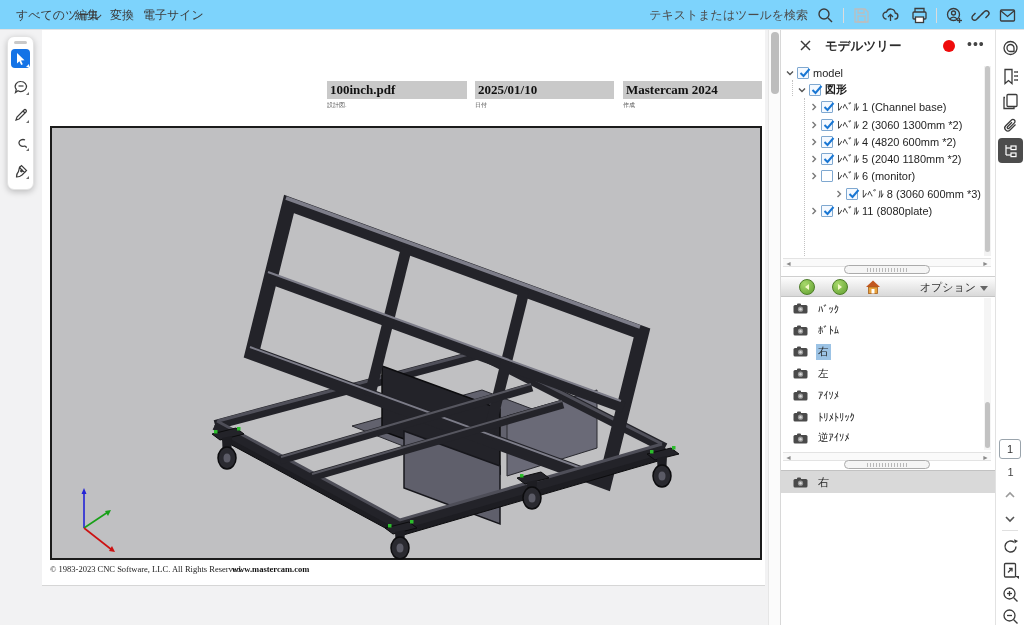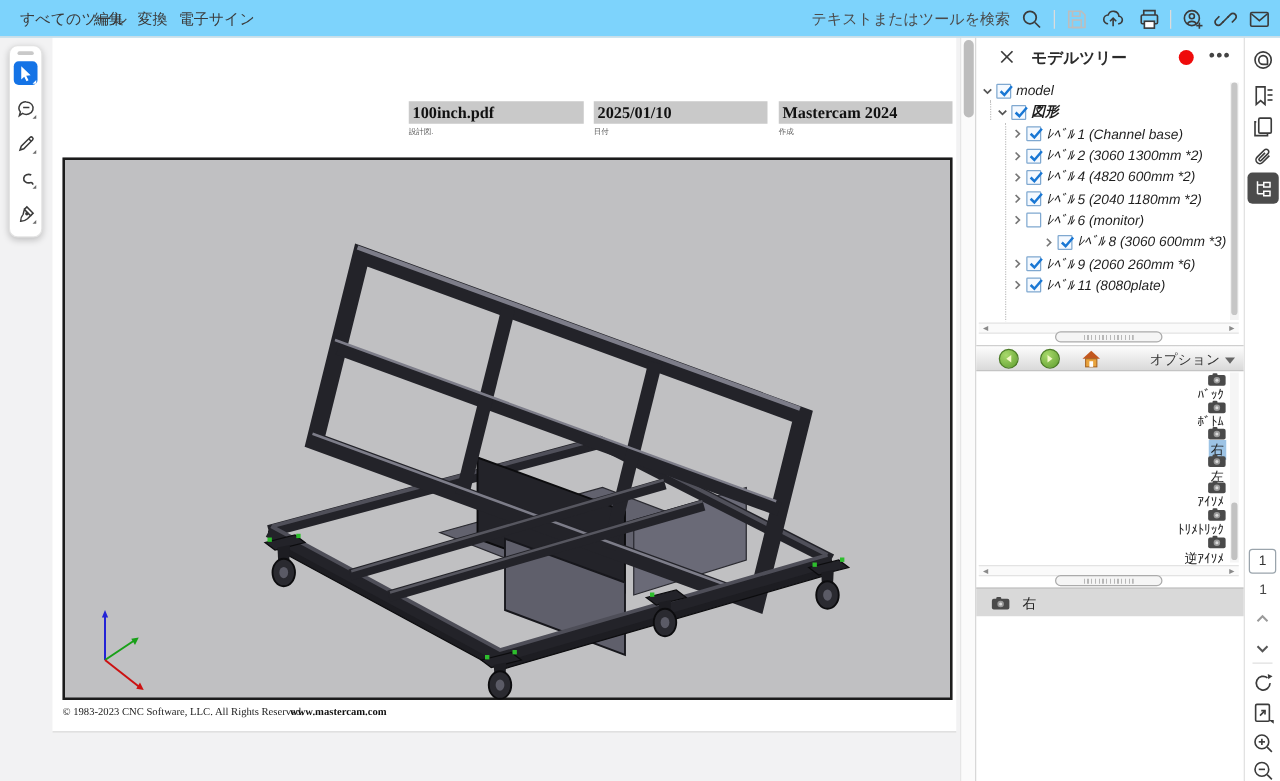--- a/index.html
+++ b/index.html
@@ -34,21 +34,21 @@
 
   
   #panel { position:absolute; left:780px; top:30px; width:215px; height:595px; background:#fff; border-left:1px solid #d8d8d8; }
   #panel-header { position:absolute; left:0; top:0; width:100%; height:32px; }
   #mt-close { position:absolute; left:18px; top:9px; width:13px; height:13px; }
   #mt-title { position:absolute; left:44px; top:8px; font-size:12.5px; font-weight:bold; color:#2b2b2b; }
   #mt-red { position:absolute; left:162px; top:10px; width:12px; height:12px; border-radius:50%; }
   #mt-more { position:absolute; left:186px; top:6px; font-size:14px; color:#444; letter-spacing:1px; }
 
   #tree { position:absolute; left:0; top:34px; width:200px; height:193px; overflow:hidden; }
-  .tree-row { position:relative; height:17.3px; display:flex; align-items:center; white-space:nowrap;font-style:italic; }
+  .tree-row { position:relative; height:17.3px; display:flex; align-items:center; white-space:nowrap; }
   .tw { width:10px; height:10px; margin-right:2px; flex:0 0 auto; display:flex; }
   .cb { width:12px; height:12px; border:1px solid #7fa8d0; background:#fff; border-radius:1px; margin-right:4px; flex:0 0 auto; position:relative; }
   .cb.on { background:#f4f9ff; }
   .cb.on svg { position:absolute; left:0px; top:-2px; }
   .tl { font-size:11px; color:#1f1f1f; }
   .tl.b { font-weight:bold; }
   .guide { position:absolute; width:0; border-left:1px dotted #c2c2c2; }
   #tree-vscroll { position:absolute; left:203px; top:36px; width:7px; height:190px; background:#f3f3f3; }
   #tree-vscroll .thumb { position:absolute; left:1px; top:0; width:5px; height:186px; background:#c6c6c6; border-radius:3px; }
 
@@ -59,21 +59,21 @@
   .splitter .dots { width:40px; height:4px; background:repeating-linear-gradient(90deg,#b8b8b8 0 1px,transparent 1px 3px); }
 
   #views-toolbar { position:absolute; left:0; top:246px; width:215px; height:21px; background:linear-gradient(#fdfdfd,#d9d9d9); border-top:1px solid #cfcfcf; border-bottom:1px solid #c4c4c4; }
   .gbtn { position:absolute; top:2px; width:16px; height:16px; border-radius:50%; background:radial-gradient(circle at 35% 30%,#a8d96b,#5f9e2f); border:1px solid #4c7d26; display:flex; align-items:center; justify-content:center; }
   .gbtn svg { display:block; }
   #home-btn { position:absolute; left:84px; top:2px; width:16px; height:16px; }
   #options { position:absolute; right:8px; top:3px; font-size:11px; color:#333; }
   #options .tri { display:inline-block; margin-left:4px; border-left:4px solid transparent; border-right:4px solid transparent; border-top:5px solid #666; vertical-align:middle; }
 
   #views { position:absolute; left:0; top:268px; width:200px; height:152px; }
-  .view-row { height:21.6px; display:flex; align-items:flex-end; padding-left:12px;flex-direction:column; }
+  .view-row { height:21.6px; display:flex; align-items:center; padding-left:12px; }
   .view-row .vlabel { font-size:10.5px; color:#1f1f1f; margin-left:8px; padding:1px 2px; }
   .view-row.sel .vlabel { background:#9cc3e5; }
   #views-vscroll { position:absolute; left:203px; top:268px; width:7px; height:152px; background:#f5f5f5; }
   #views-vscroll .thumb { position:absolute; left:1px; top:104px; width:5px; height:46px; background:#c2c2c2; border-radius:3px; }
 
   #curview { position:absolute; left:0; top:440px; width:215px; height:23px; background:#d9d9d9; border-top:1px solid #c2c2c2; display:flex; align-items:center; padding-left:12px; }
   #curview .vlabel { font-size:11px; color:#222; margin-left:10px; }
 
   
   #rail { position:absolute; left:995px; top:30px; width:29px; height:595px; background:#fff; border-left:1px solid #e2e2e2; }
@@ -385,33 +385,20 @@
         <span class="tw">
           <svg width="10" height="10" viewBox="0 0 10 10" fill="none" stroke="#777" stroke-width="1.4">
             <polyline points="3.5,2 6.5,5 3.5,8"></polyline>
           </svg>
         </span>
         <span class="cb on">
           <svg width="14" height="14" viewBox="0 0 14 14" fill="none" stroke="#1977d4" stroke-width="2">
             <polyline points="2.5,7 5.5,10 11.5,3"></polyline>
           </svg>
         </span>
-        <span class="tl">ﾚﾍﾞﾙ 9 (2060 260mm *6)</span>
-      </div>
-      <div class="tree-row" style="padding-left: 28px;">
-        <span class="tw">
-          <svg width="10" height="10" viewBox="0 0 10 10" fill="none" stroke="#777" stroke-width="1.4">
-            <polyline points="3.5,2 6.5,5 3.5,8"></polyline>
-          </svg>
-        </span>
-        <span class="cb on">
-          <svg width="14" height="14" viewBox="0 0 14 14" fill="none" stroke="#1977d4" stroke-width="2">
-            <polyline points="2.5,7 5.5,10 11.5,3"></polyline>
-          </svg>
-        </span>
         <span class="tl">ﾚﾍﾞﾙ 11 (8080plate)</span>
       </div>
     </div>
   <div id="tree-vscroll">
       <div class="thumb"></div>
     </div>
 
   <div class="hscroll" style="top:228px">
       <span class="la">◄</span>
       <span class="ra">►</span>

